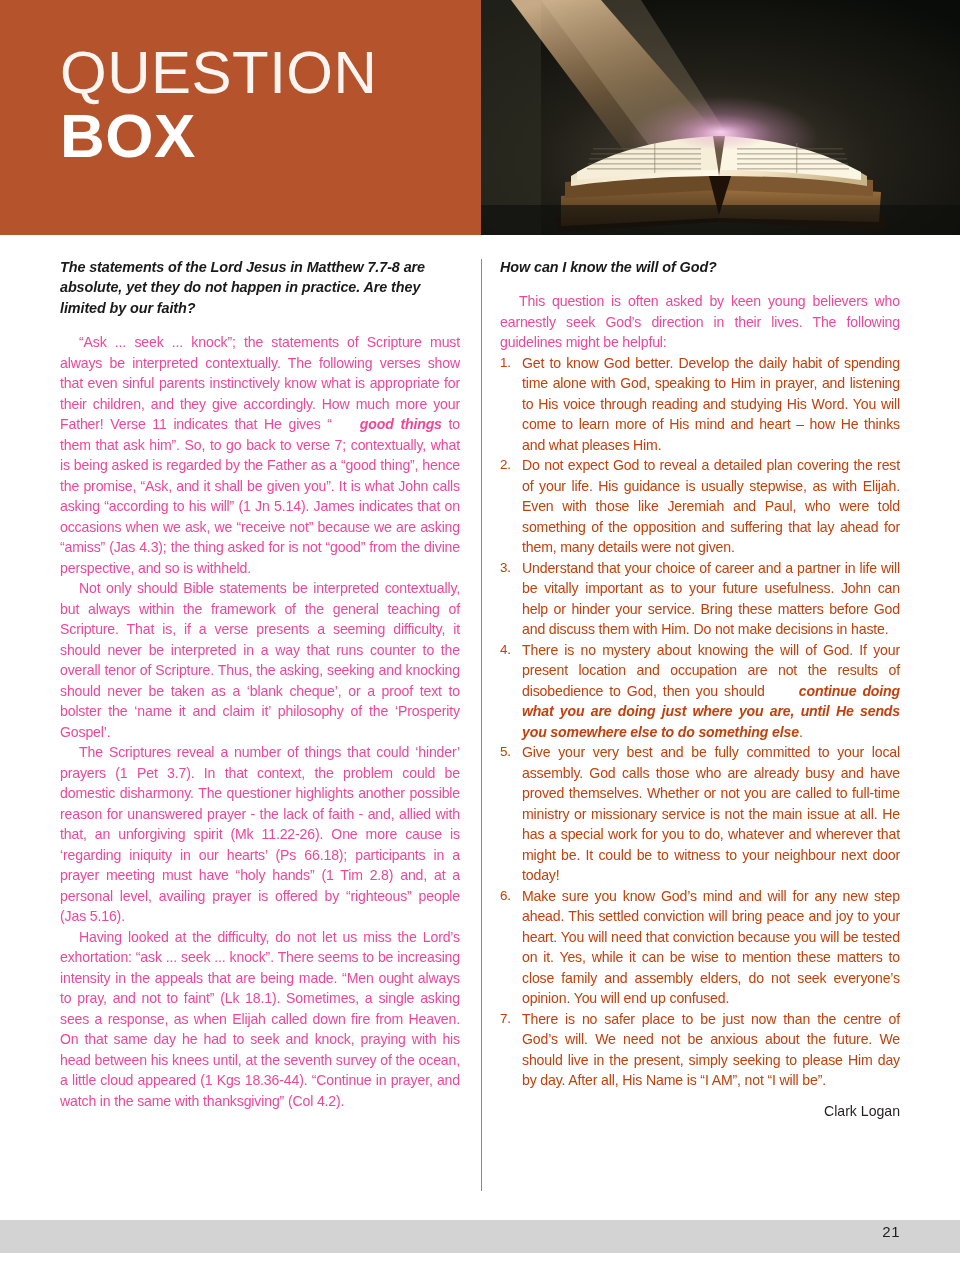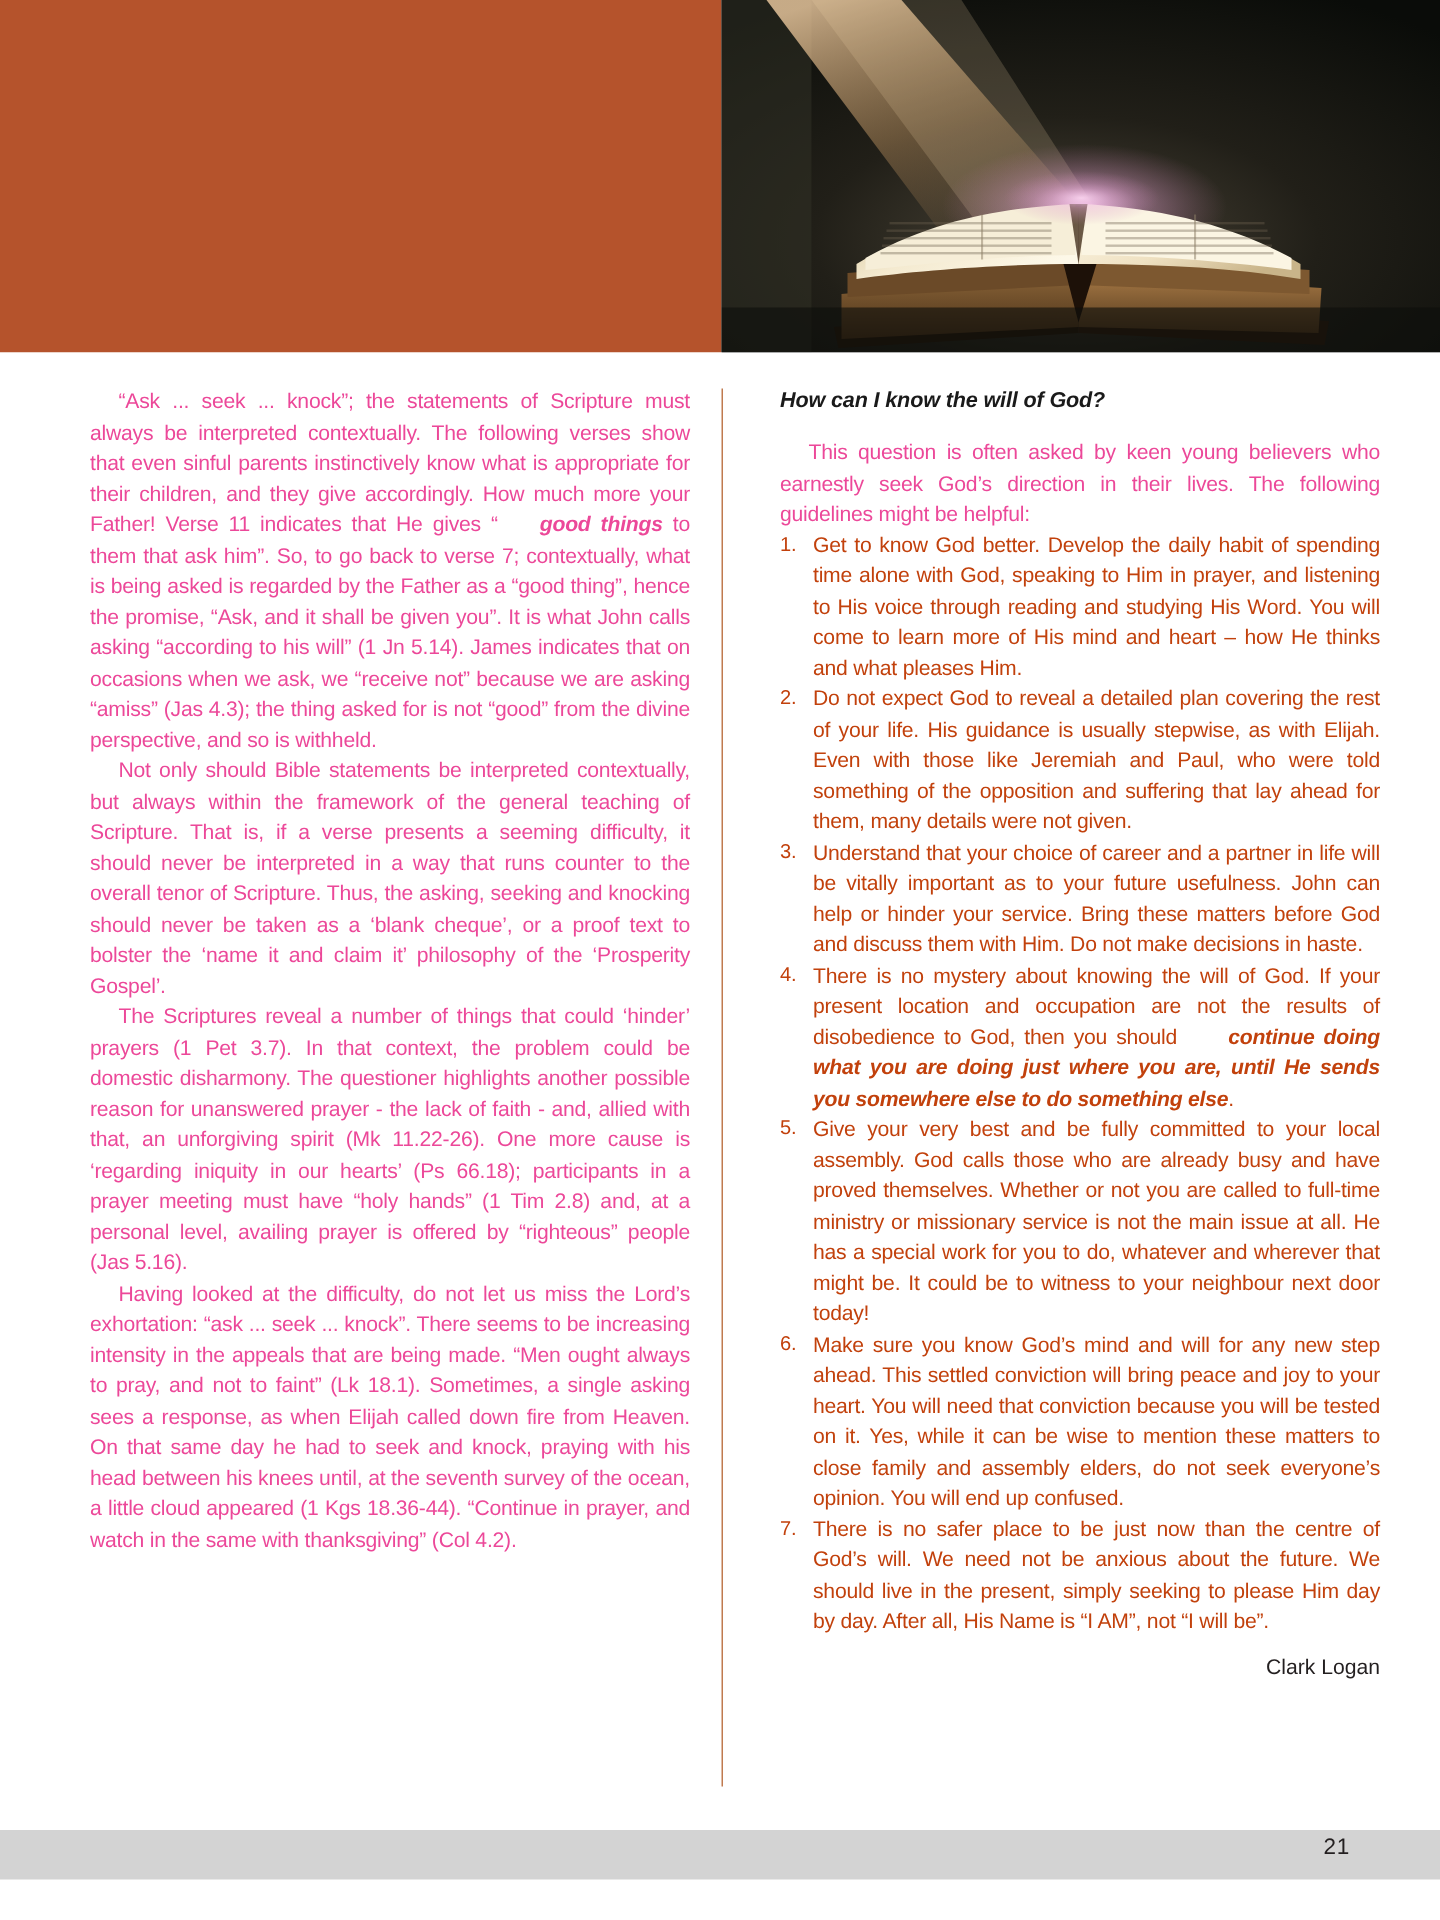--- a/index.html
+++ b/index.html
@@ -84,21 +84,21 @@
     width: 1px;
     height: 932px;
     background: #c07a4f;
   }
   .column {
     position: absolute;
     top: 22px;
     width: 400px;
   }
   .column-left  { left: 60px; }
-  .column-right { left: 520px; }
+  .column-right { left: 500px; }
 
   .q-heading {
     font-family: "Liberation Sans", sans-serif;
     font-size: 14.4px;
     font-weight: 700;
     font-style: italic;
     line-height: 1.42;
     color: #1a1a1a;
     margin: 0 0 14px 0;
     letter-spacing: -0.1px;
@@ -258,28 +258,33 @@
       </g>
       <rect x="173" y="143" width="1.4" height="30" fill="#8b7e66" opacity="0.5"></rect>
       <rect x="315" y="143" width="1.4" height="30" fill="#8b7e66" opacity="0.5"></rect>
       <path d="M232 136 L238 176 L244 136 Z" fill="#3a2412" opacity="0.75"></path>
       <path d="M228 176 L238 215 L250 176 Z" fill="#1d1108"></path>
       <ellipse cx="240" cy="132" rx="52" ry="18" fill="url(#gGlow)" opacity="0.85"></ellipse>
       <rect x="0" y="205" width="479" height="30" fill="#0d0f0c" opacity="0.62"></rect>
     </svg>
   </div>
 
+  <div class="masthead-title">
+    <span class="title-line-1">QUESTION</span>
+    <span class="title-line-2">BOX</span>
+  </div>
 
 </header>
 
 <main class="content">
 
   <div class="col-divider"></div>
 
   <section class="column column-left">
+    <h2 class="q-heading">The statements of the Lord Jesus in Matthew 7.7-8 are absolute, yet they do not happen in practice. Are they limited by our faith?</h2>
     <div>
         <p class="body-text">“Ask ... seek ... knock”; the statements of Scripture must always be interpreted contextually. The following verses show that even sinful parents instinctively know what is appropriate for their children, and they give accordingly. How much more your Father! Verse 11 indicates that He gives “<em class="b">good things</em> to them that ask him”. So, to go back to verse 7; contextually, what is being asked is regarded by the Father as a “good thing”, hence the promise, “Ask, and it shall be given you”. It is what John calls asking “according to his will” (1 Jn 5.14). James indicates that on occasions when we ask, we “receive not” because we are asking “amiss” (Jas 4.3); the thing asked for is not “good” from the divine perspective, and so is withheld.</p>
         <p class="body-text">Not only should Bible statements be interpreted contextually, but always within the framework of the general teaching of Scripture. That is, if a verse presents a seeming difficulty, it should never be interpreted in a way that runs counter to the overall tenor of Scripture. Thus, the asking, seeking and knocking should never be taken as a ‘blank cheque’, or a proof text to bolster the ‘name it and claim it’ philosophy of the ‘Prosperity Gospel’.</p>
         <p class="body-text">The Scriptures reveal a number of things that could ‘hinder’ prayers (1 Pet 3.7). In that context, the problem could be domestic disharmony. The questioner highlights another possible reason for unanswered prayer - the lack of faith - and, allied with that, an unforgiving spirit (Mk 11.22-26). One more cause is ‘regarding iniquity in our hearts’ (Ps 66.18); participants in a prayer meeting must have “holy hands” (1 Tim 2.8) and, at a personal level, availing prayer is offered by “righteous” people (Jas 5.16).</p>
         <p class="body-text">Having looked at the difficulty, do not let us miss the Lord’s exhortation: “ask ... seek ... knock”. There seems to be increasing intensity in the appeals that are being made. “Men ought always to pray, and not to faint” (Lk 18.1). Sometimes, a single asking sees a response, as when Elijah called down fire from Heaven. On that same day he had to seek and knock, praying with his head between his knees until, at the seventh survey of the ocean, a little cloud appeared (1 Kgs 18.36-44). “Continue in prayer, and watch in the same with thanksgiving” (Col 4.2).</p>
       </div>
   </section>
 
   <section class="column column-right">
     <h2 class="q-heading">How can I know the will of God?</h2>

